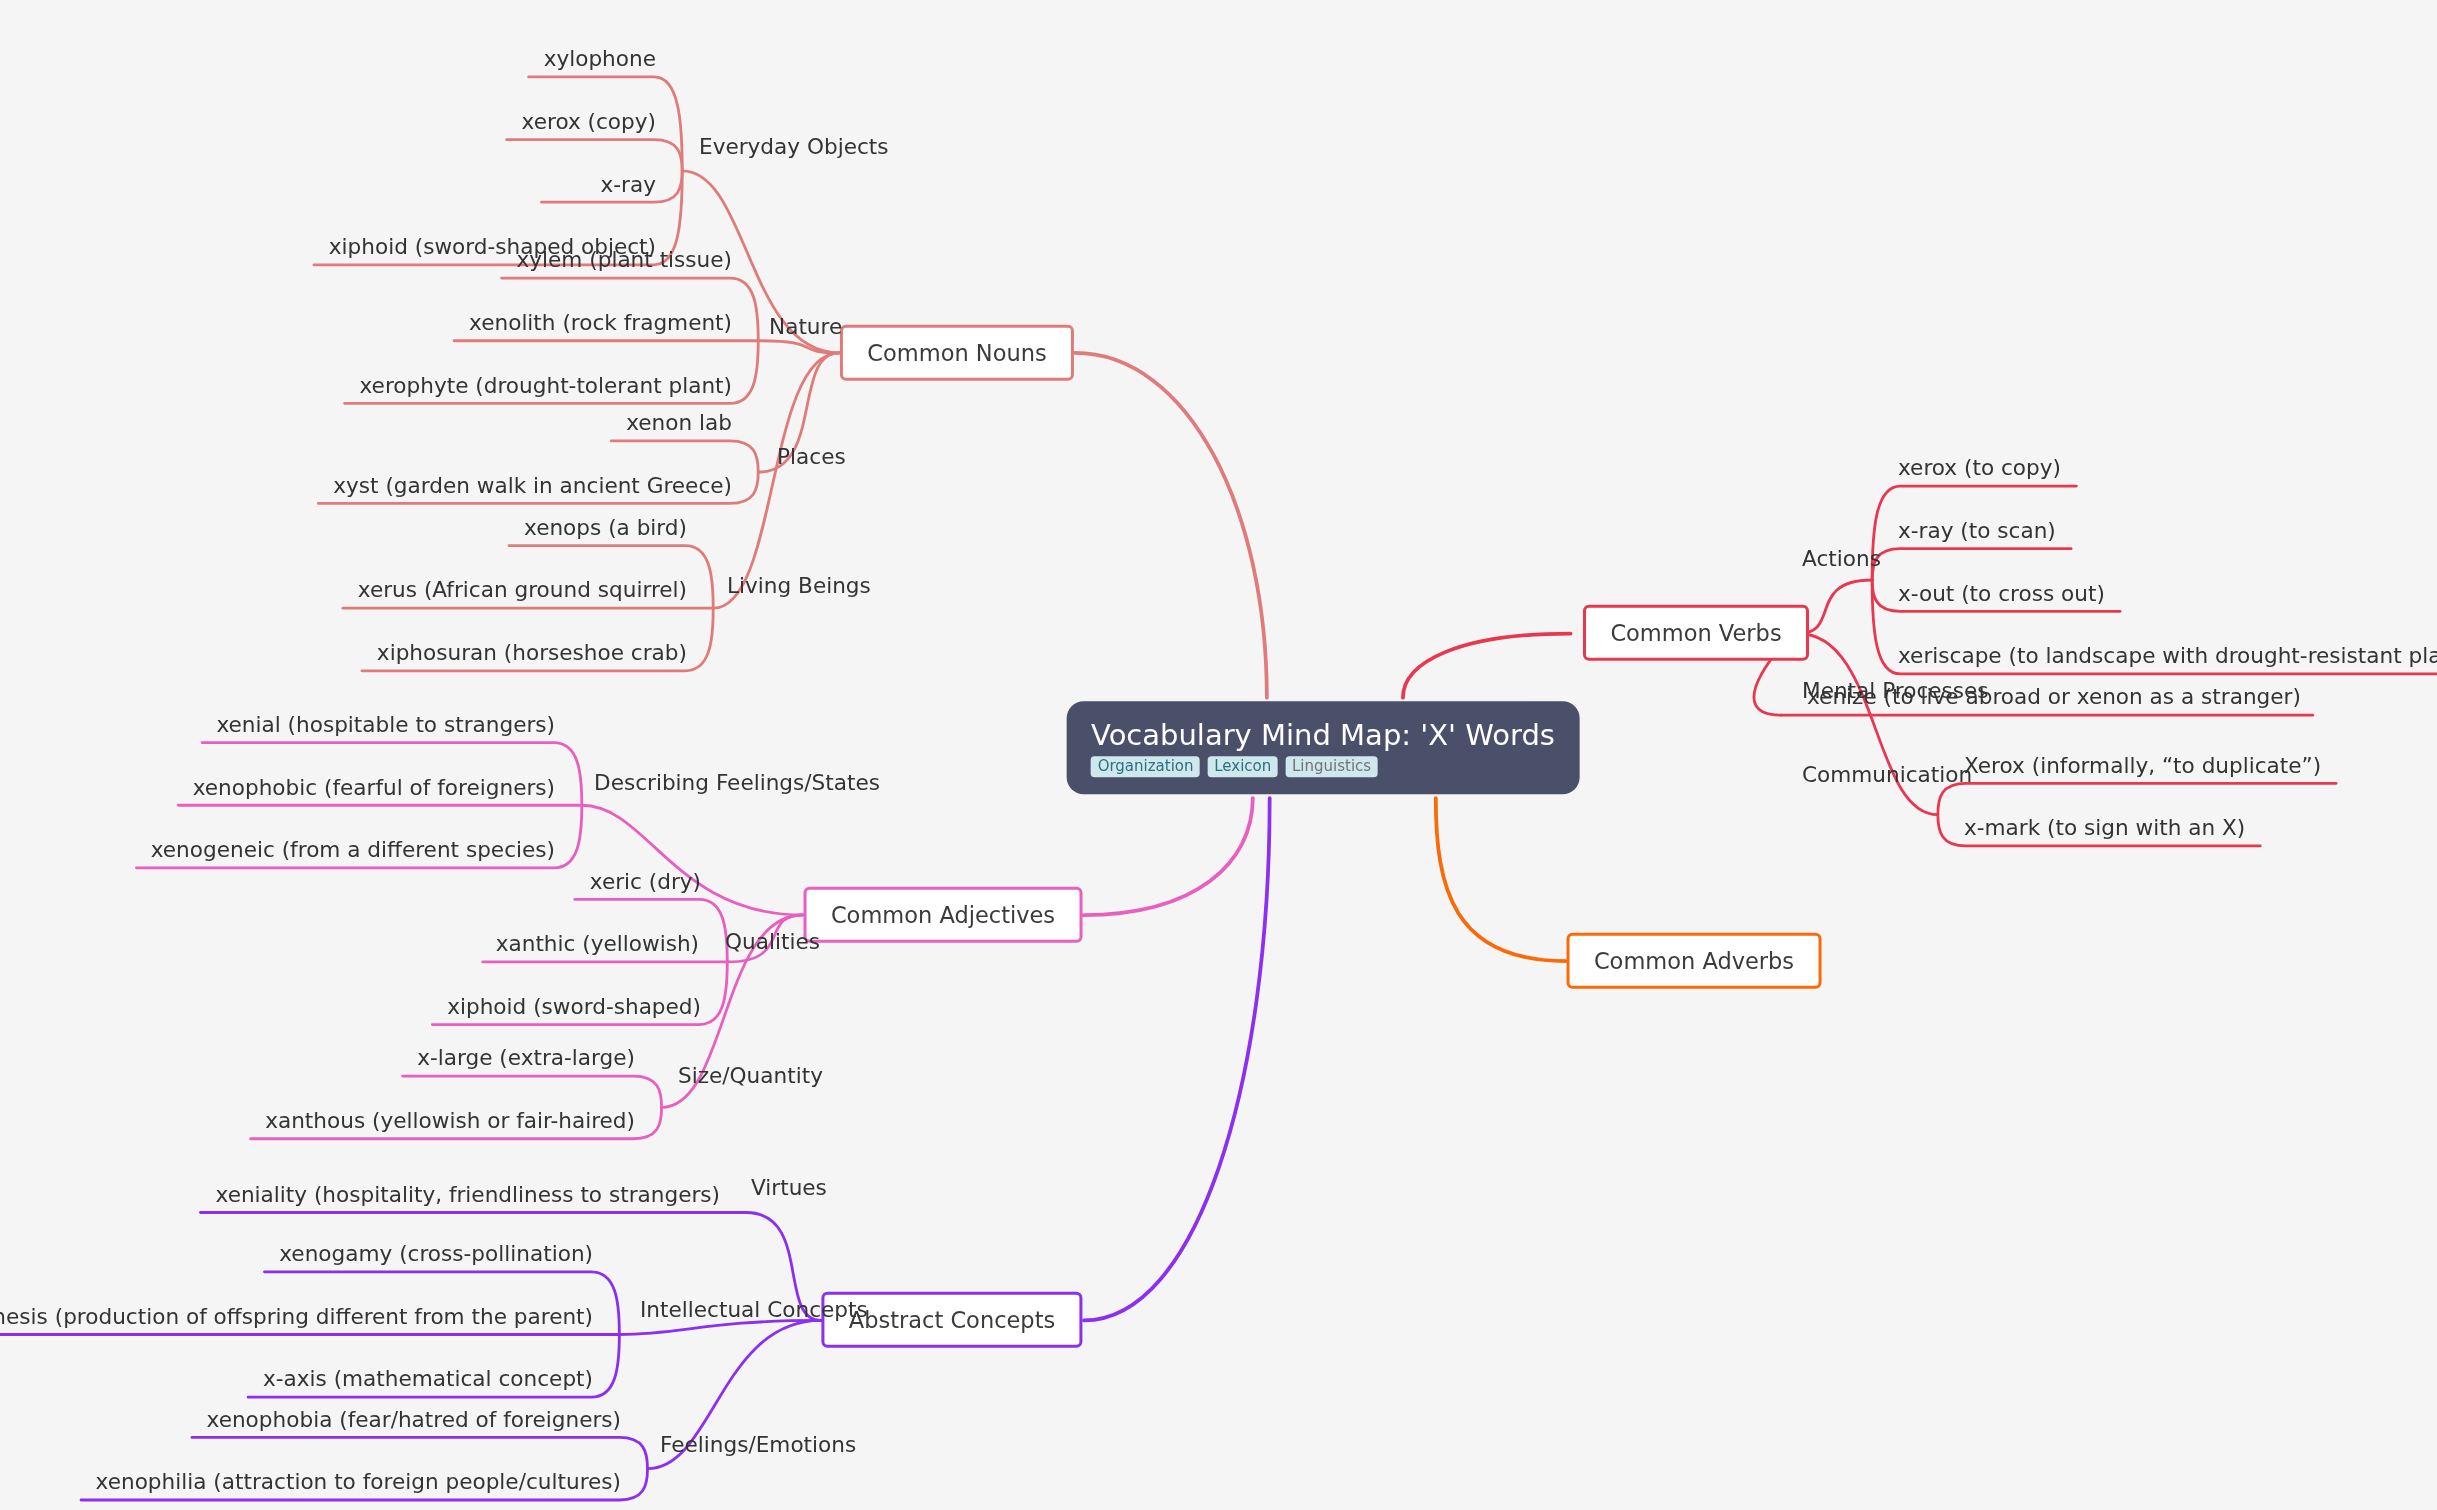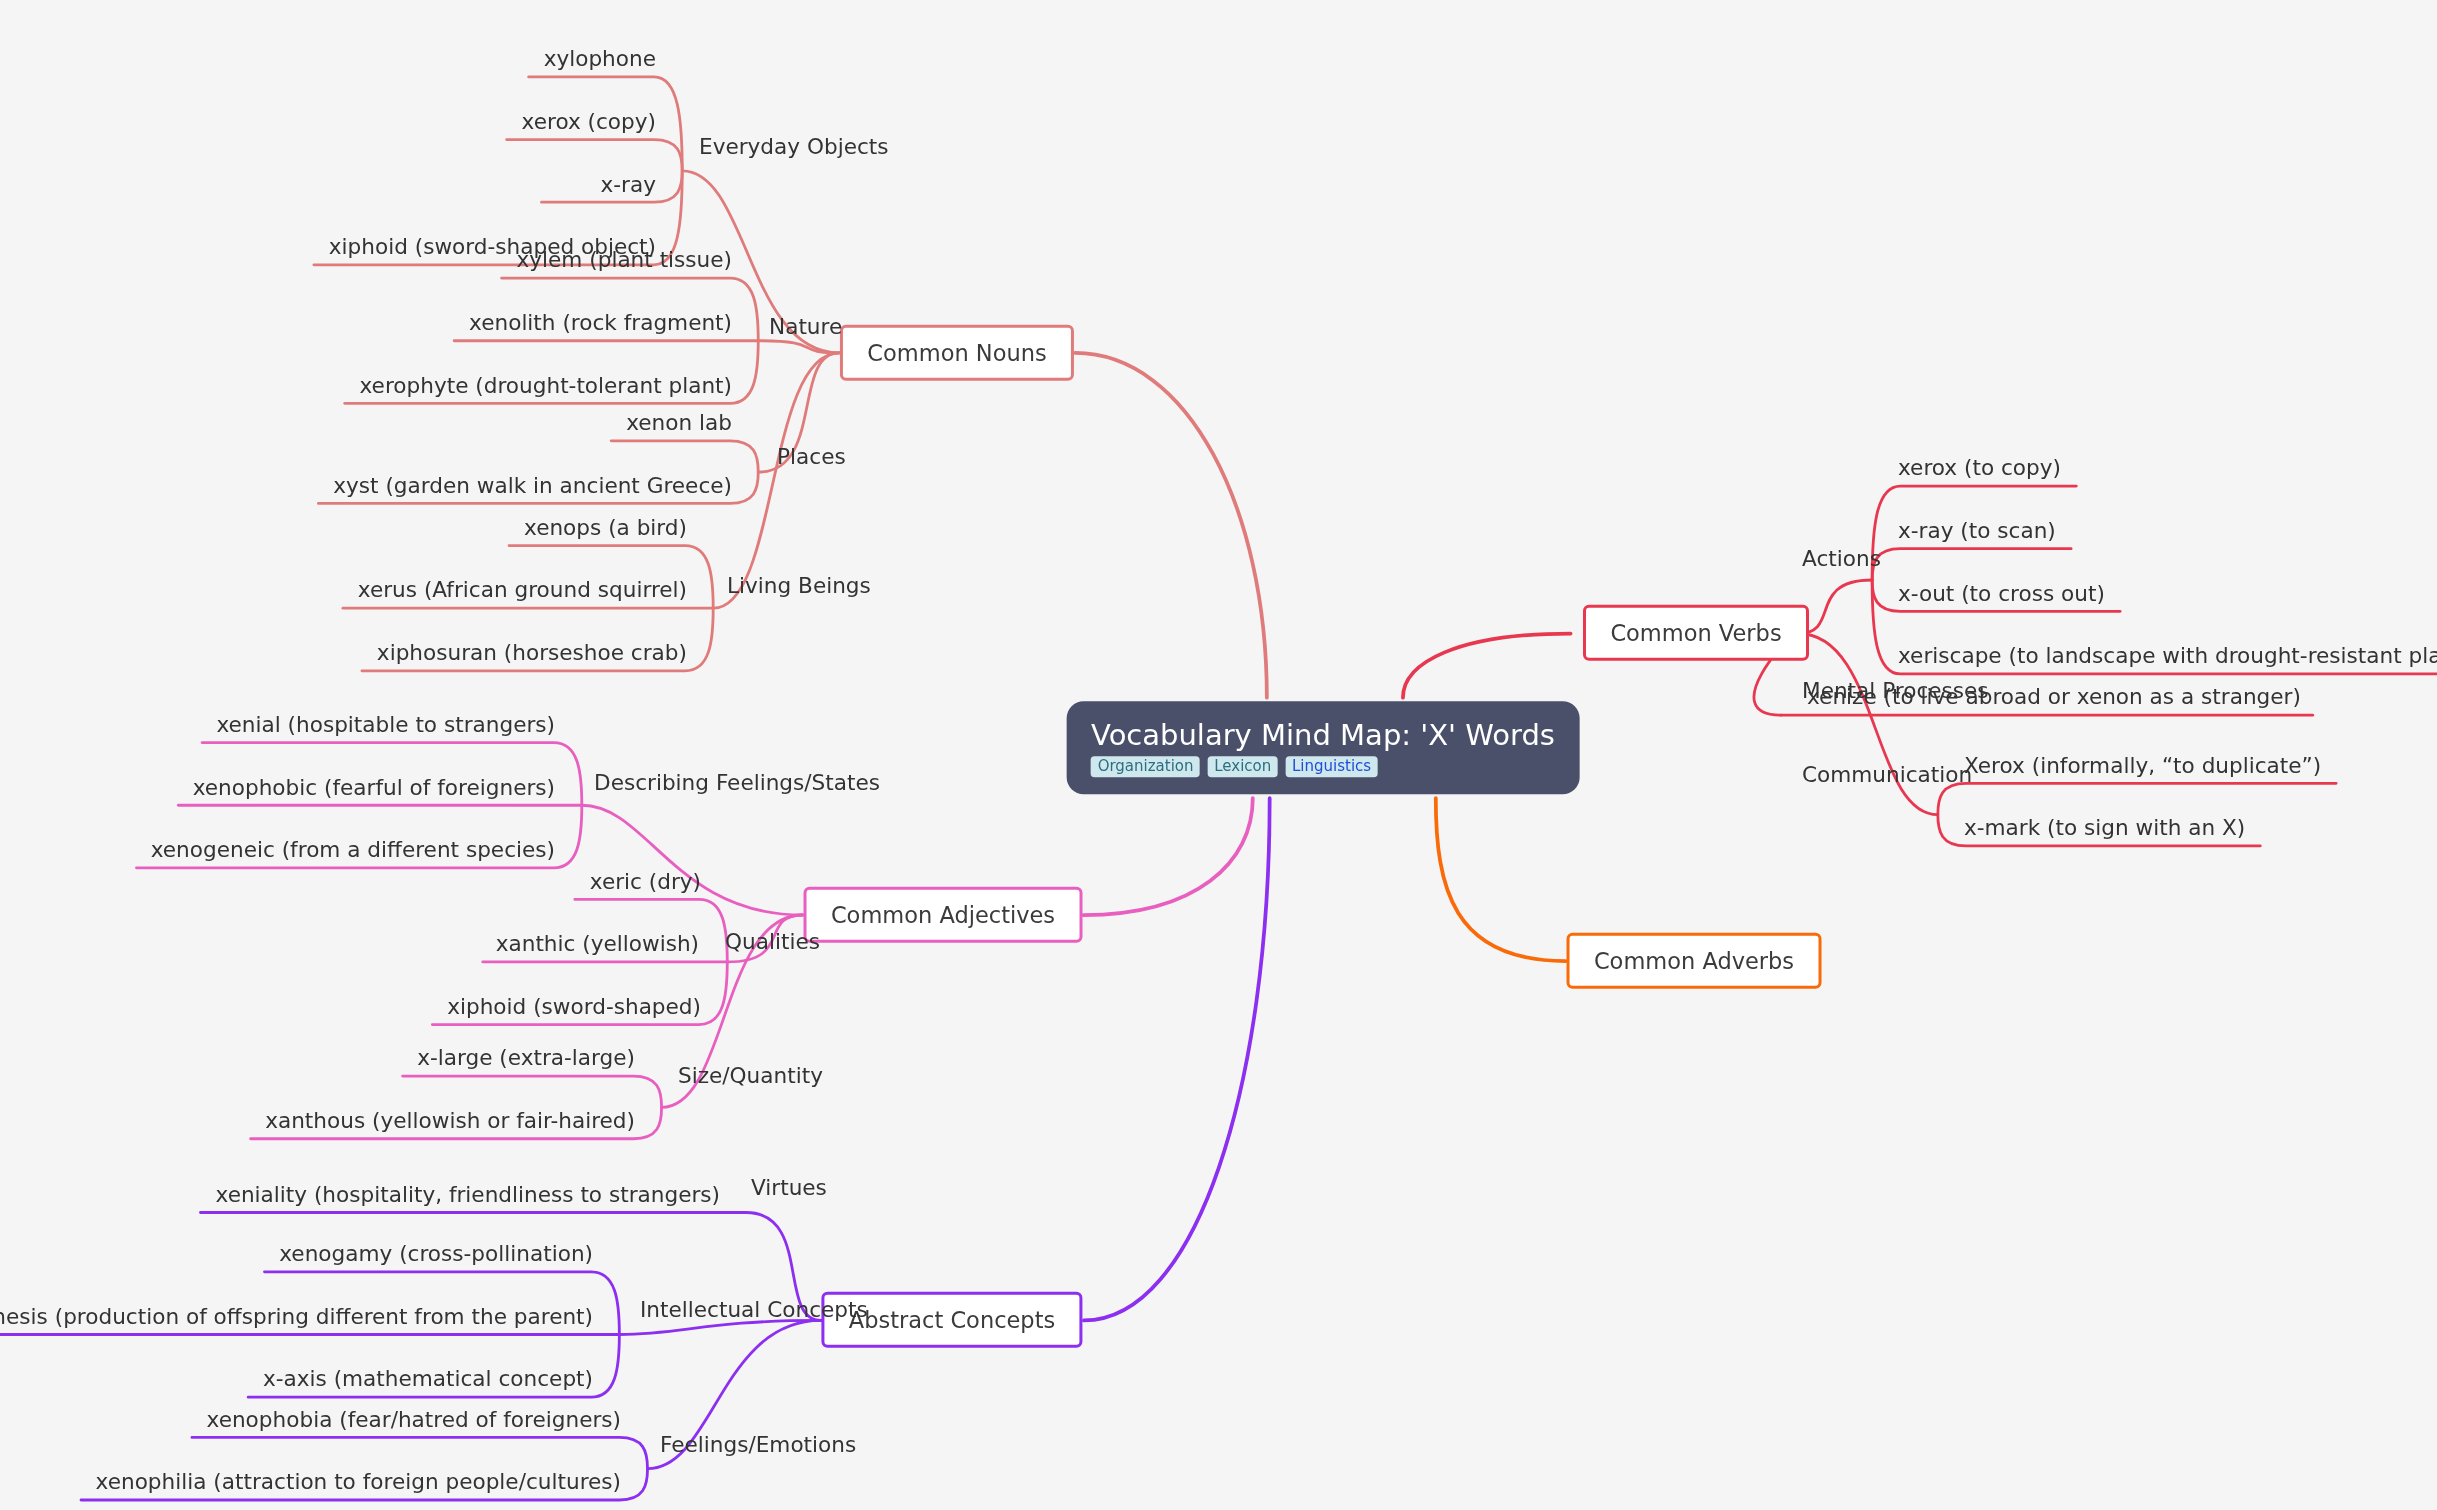--- a/index.html
+++ b/index.html
@@ -117,21 +117,21 @@
       <path d="M 2489.46875 834.63 L 2095 834.63 C 2069 834.63, 2065 849.6465, 2065 868" stroke="#e8384f" stroke-width="3"></path>
       <path d="M 2408.5625 901.37 L 2095 901.37 C 2069 901.37, 2065 886.3535, 2065 868" stroke="#e8384f" stroke-width="3"></path>
       <path d="M 1530 850.546875 C 1530 945.94609375, 1548.234375 1024, 1668.234375 1024" stroke="#f96a09" stroke-width="4"></path>
     </svg>
 
   <div id="root" style="left: 1323px; top: 748px; background: rgb(74, 79, 106);">
     <div class="title">Vocabulary Mind Map: 'X' Words</div>
     <div class="tags">
         <span class="tag" style="background: rgb(207, 232, 237); color: rgb(42, 111, 127);">Organization</span>
         <span class="tag" style="background: rgb(207, 232, 237); color: rgb(42, 111, 127);">Lexicon</span>
-        <span class="tag" style="background: rgb(207, 232, 237); color: #1d4ed8;">Linguistics</span>
+        <span class="tag" style="background: rgb(207, 232, 237); color: #737373;">Linguistics</span>
       </div>
   </div>
 <div class="node" style="left: 957px; top: 353px; border: 3.8px solid rgb(224, 123, 123);"><span>Common Nouns</span></div>
     <div class="lbl r" style="left: 656px; top: 70px;">xylophone</div>
     <div class="lbl r" style="left: 656px; top: 133px;">xerox (copy)</div>
     <div class="lbl r" style="left: 656px; top: 196px;">x-ray</div>
     <div class="lbl r" style="left: 656px; top: 258px;">xiphoid (sword-shaped object)</div>
     <div class="lbl l" style="left: 699px; top: 158px;">Everyday Objects</div>
     <div class="lbl r" style="left: 732px; top: 271px;">xylem (plant tissue)</div>
     <div class="lbl r" style="left: 732px; top: 334px;">xenolith (rock fragment)</div>

